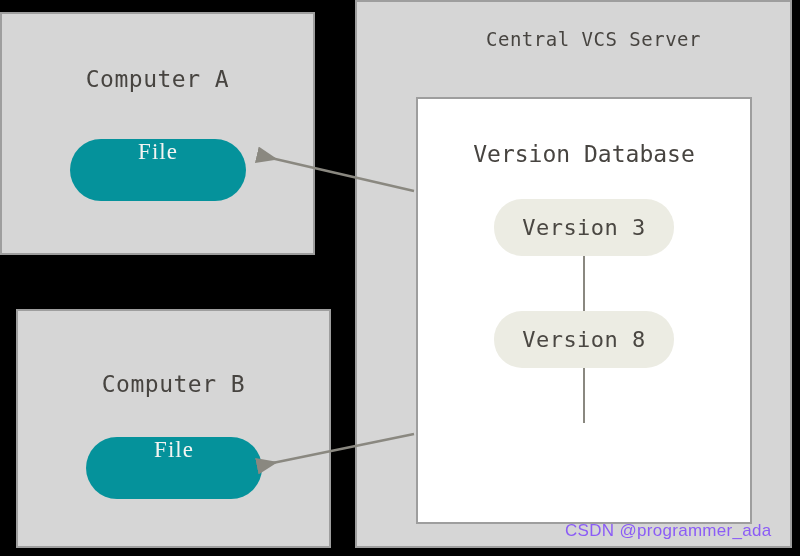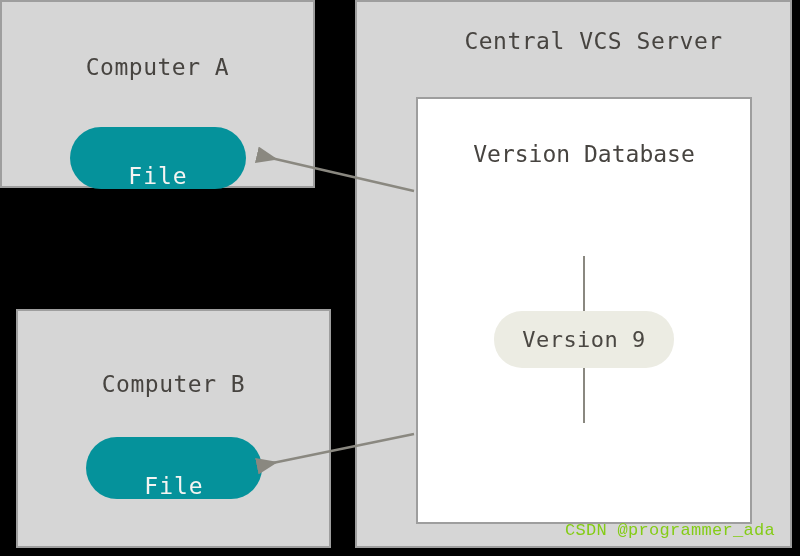--- a/index.html
+++ b/index.html
@@ -16,51 +16,52 @@
     font-family: "DejaVu Sans Mono", "Liberation Mono", monospace;
   }
 
   
   .panel {
     position: absolute;
     background: #d6d6d6;
     border: 2px solid #9e9e9e;
     box-sizing: border-box;
   }
-  #panel-computer-a { left: 0px;   top: 0px;   width: 315px; height: 188px; }
+  #panel-computer-a { left: 0px;   top: 12px;   width: 315px; height: 243px; }
   #panel-computer-b { left: 0px;   top: 309px; width: 315px; height: 239px; margin-left: 16px; }
   #panel-server     { left: 355px; top: 0px;   width: 437px; height: 548px; }
 
   .panel-title {
     position: absolute;
     left: 0;
     right: 0;
     text-align: center;
     color: #474440;
     font-size: 23px;
     letter-spacing: 0.5px;
     white-space: nowrap;
   }
   #panel-computer-a .panel-title { top: 52px; }
   #panel-computer-b .panel-title { top: 60px; }
-  #panel-server .panel-title     { top: 26px; font-size: 23px; padding-left: 40px; }
+  #panel-server .panel-title     { top: 26px; font-size: 19px; padding-left: 40px; }
 
   
   .file-pill {
     position: absolute;
     width: 176px;
     height: 62px;
     background: #05929b;
     border-radius: 31px;
     display: flex;
-    align-items: flex-end;
+    align-items: flex-start;
     justify-content: center;
     color: #f4f4f2;
     font-size: 23px;
     letter-spacing: 1px;
+    font-family: Liberation Serif, serif;
   }
   #panel-computer-a .file-pill { left: 68px; top: 125px; }
   #panel-computer-b .file-pill { left: 68px; top: 435px; }
   #panel-computer-b .file-pill { left: 68px; top: 126px; }
 
   
   #version-database {
     position: absolute;
     left: 59px;
     top: 95px;
@@ -118,22 +119,22 @@
     left: 0; top: 0;
     width: 800px; height: 556px;
     pointer-events: none;
   }
 
   
   #watermark {
     position: absolute;
     left: 565px;
     top: 521px;
-    color: #84cc16;
-    font-family: Liberation Mono, monospace;
+    color: #8b5cf6;
+    font-family: Liberation Sans, sans-serif;
     font-size: 17px;
     letter-spacing: 0.3px;
     white-space: nowrap;
   }
 </style>
 </head>
 <body>
 
 <div id="stage">
 
@@ -150,24 +151,27 @@
       <span>File</span>
     </div>
   </div>
 
   <div class="panel" id="panel-server">
     <div class="panel-title">Central VCS Server</div>
 
     <div id="version-database">
       <div class="db-title">Version Database</div>
 
+      <div class="version-node v-3">
+        <span>Version 3</span>
+      </div>
       <div class="version-link link-32"></div>
 
       <div class="version-node v-2">
-        <span>Version 9</span>
+        <span>Version 8</span>
       </div>
       <div class="version-link link-21"></div>
 
     </div>
   </div>
 
   <svg id="arrows" viewBox="0 0 800 556">
     <defs>
       <marker id="arrowhead" markerWidth="9" markerHeight="7" refX="8.5" refY="3.5" orient="auto" markerUnits="strokeWidth">
         <polygon points="0 3.5, 9 0, 9 7" fill="#8a8880"></polygon>

